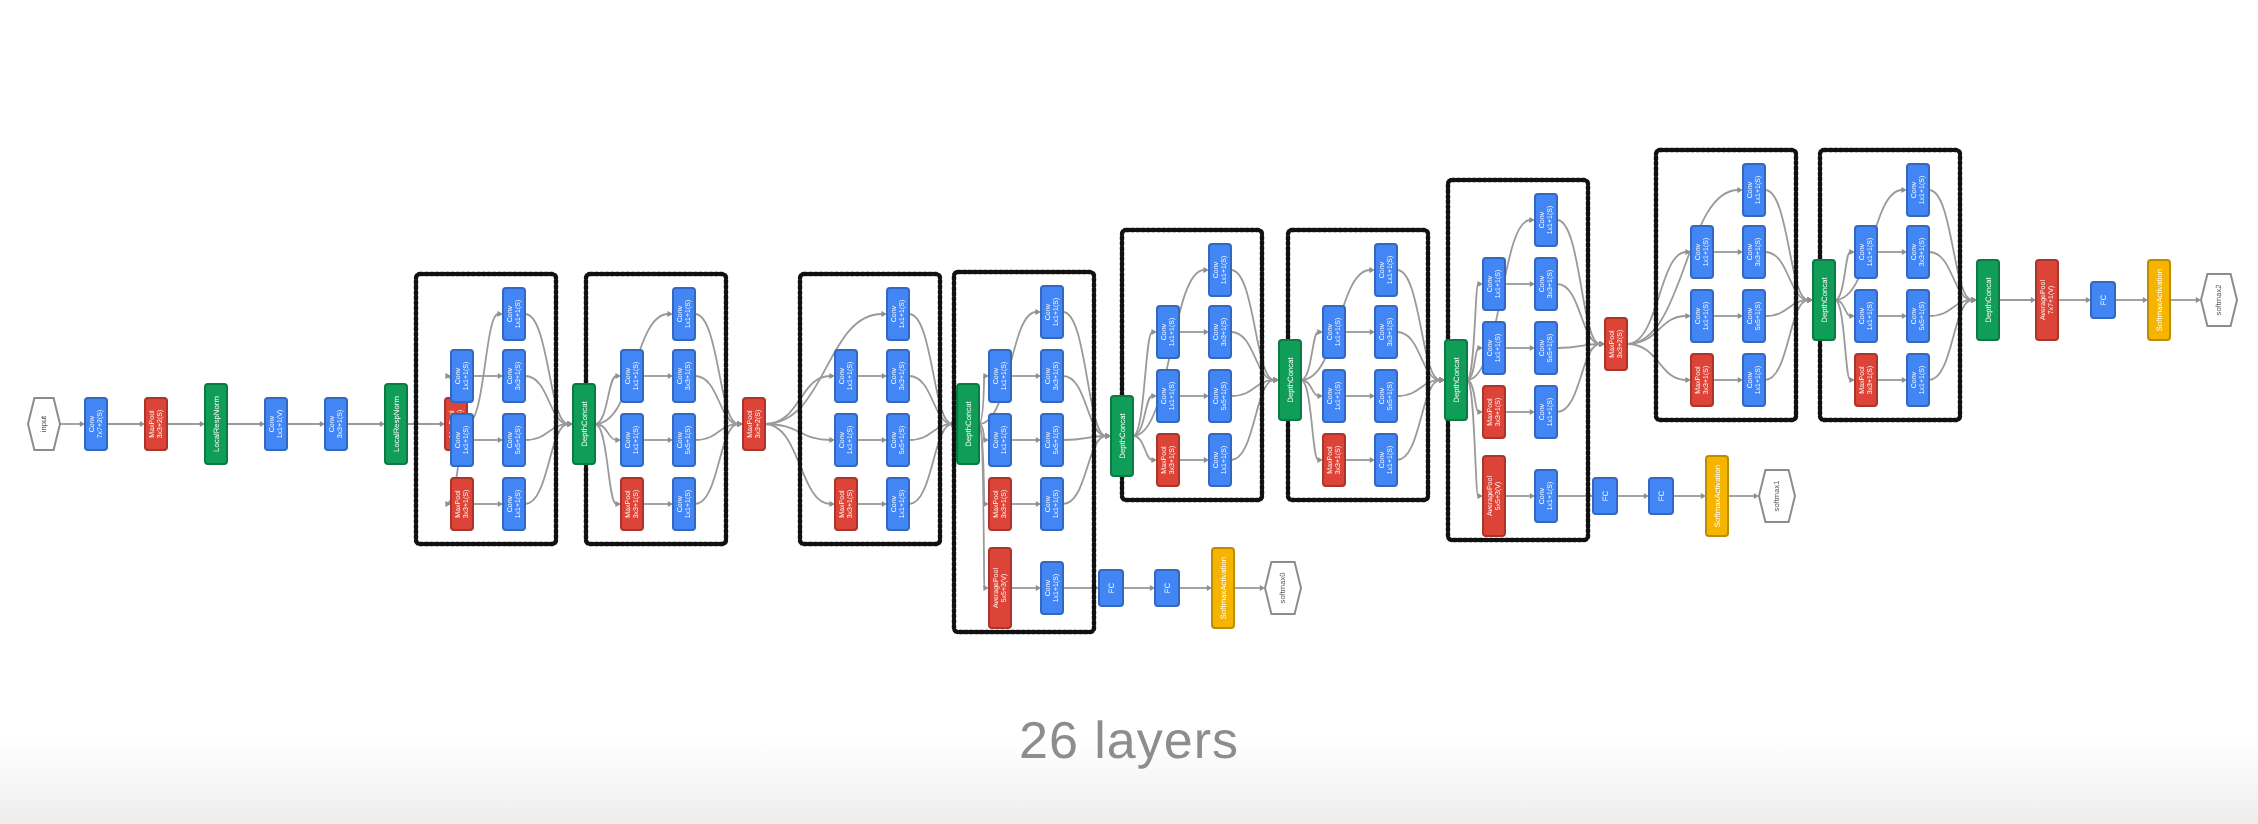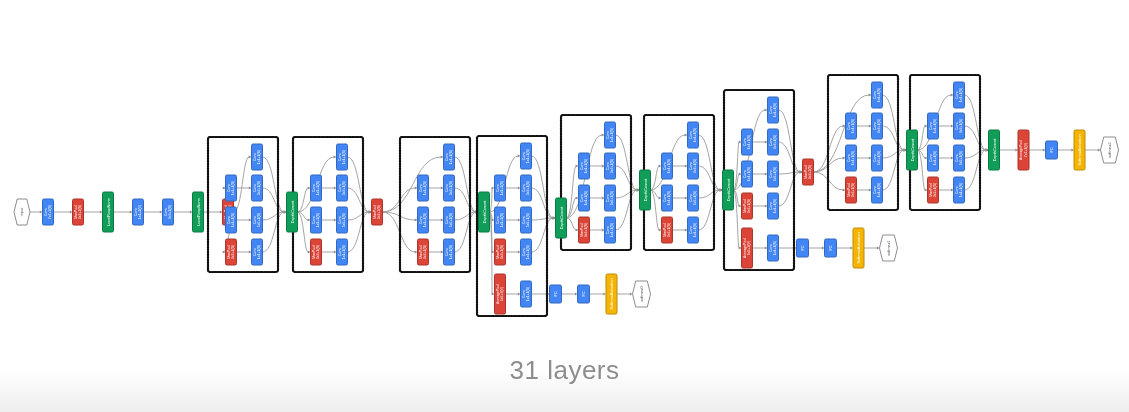--- a/index.html
+++ b/index.html
@@ -1230,14 +1230,14 @@
           <polygon points="1100.5,150.0 1103.7,137.0 1115.3,137.0 1118.5,150.0 1115.3,163.0 1103.7,163.0" class="io-shape"></polygon>
           <g transform="rotate(-90 1109.5 150)">
             <text x="1109.5" y="150" font-size="3.8" class="node-label node-label-dark">softmax2</text>
           </g>
         </g>
       </g>
   </svg>
 
   <div id="bottom-bar"></div>
 
-  <div id="caption">31 layers</div>
+  <div id="caption">26 layers</div>
 </div>
 
 </body></html>

